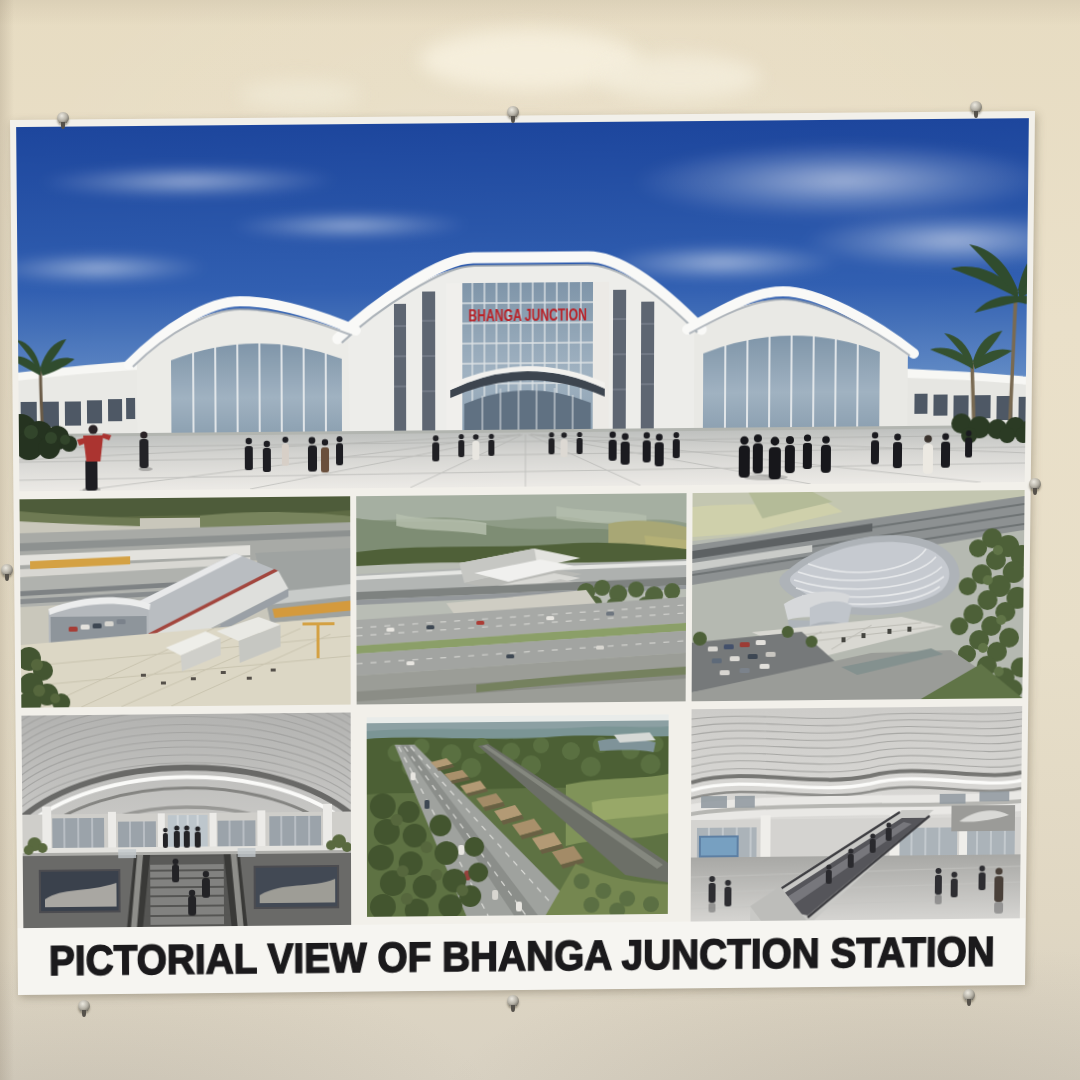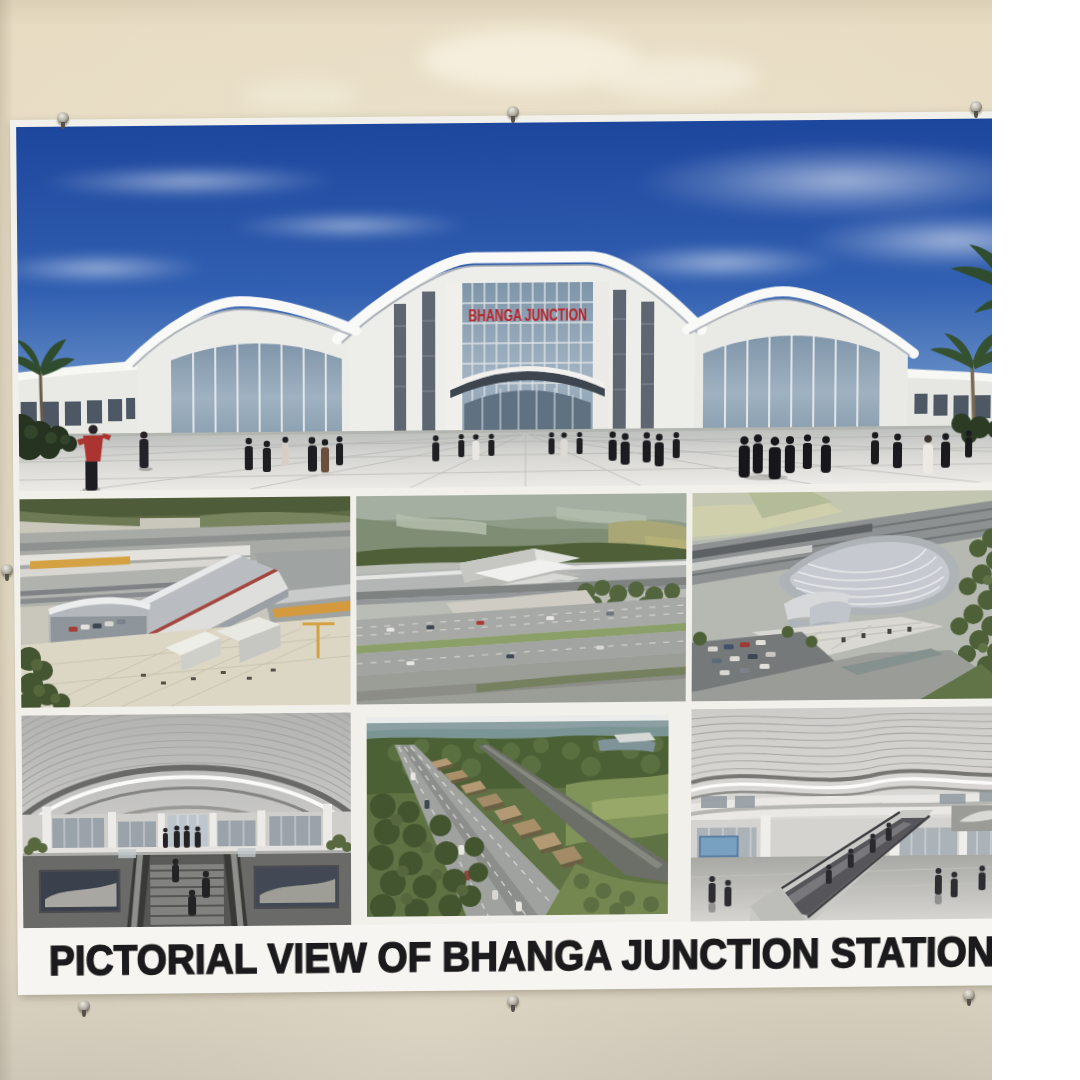--- a/index.html
+++ b/index.html
@@ -1,16 +1,16 @@
 <!DOCTYPE html>
 <html><head>
 <meta charset="utf-8">
 <style>
   html,body{margin:0;padding:0;}
-  #wall{position:relative;width:992px;height:1080px;overflow:hidden;
+  #wall{position:relative;width:1080px;height:1080px;overflow:hidden;
     background:
       linear-gradient(90deg, rgba(120,105,85,0.20) 0px, rgba(120,105,85,0) 14px),
       linear-gradient(180deg, rgba(120,105,85,0.10) 0px, rgba(120,105,85,0) 26px),
       radial-gradient(900px 500px at 50% 18%, rgba(255,255,255,0.10), rgba(255,255,255,0) 60%),
       radial-gradient(700px 260px at 85% 104%, rgba(120,110,95,0.18), rgba(120,110,95,0) 70%),
       radial-gradient(600px 240px at 8% 104%, rgba(120,110,95,0.15), rgba(120,110,95,0) 70%),
       linear-gradient(180deg,#e7dcc2 0%,#eae0c9 30%,#e7dec8 60%,#e0d7c3 85%,#d8d1c2 100%);
     font-family:"Liberation Sans",sans-serif;}
   .smudge{position:absolute;border-radius:50%;filter:blur(9px);}
   #poster{position:absolute;left:0;top:0;width:1016px;height:876px;

